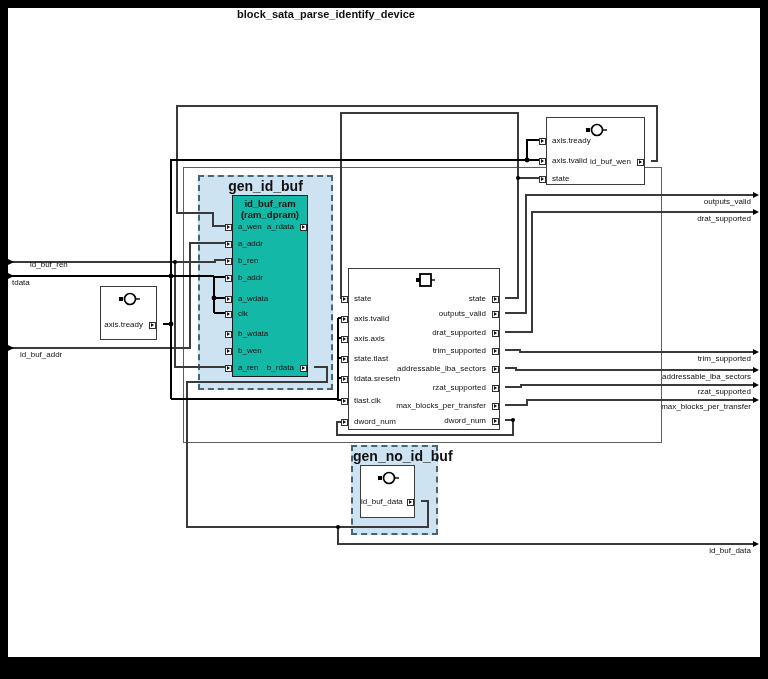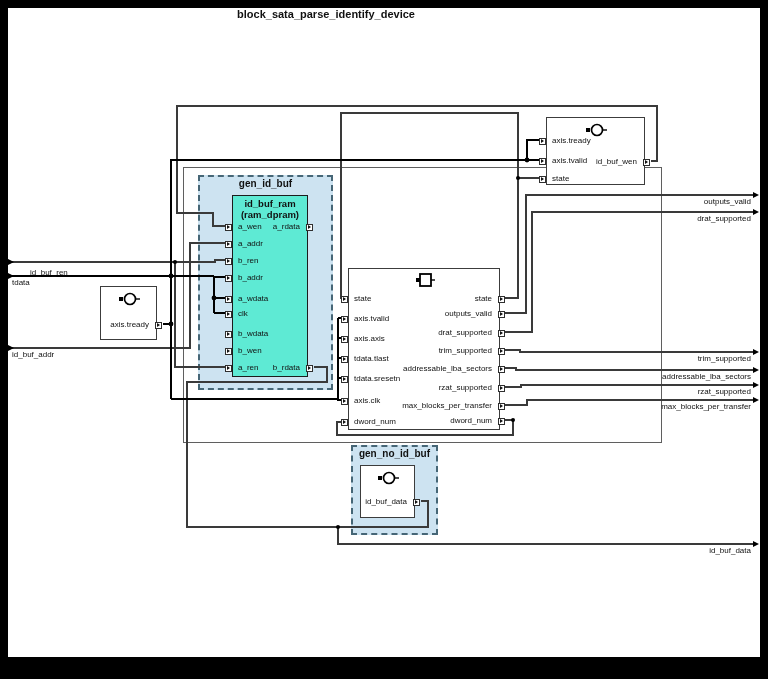--- a/index.html
+++ b/index.html
@@ -1,28 +1,28 @@
 <!DOCTYPE html>
 <html><head>
 <meta charset="utf-8">
 <style>
   html,body{margin:0;padding:0;background:#000;}
   body{width:768px;height:679px;position:relative;font-family:"Liberation Sans",sans-serif;color:#111;}
   .canvas{position:absolute;left:8px;top:8px;width:752px;height:649px;background:#fff;z-index:0;}
   .title{position:absolute;left:8px;top:8px;width:636px;text-align:center;font-size:11px;font-weight:bold;z-index:5;}
   .frame{position:absolute;border:1px solid #5f5f5f;box-sizing:border-box;z-index:1;}
   .container{position:absolute;background:#cde3f1;border:2px dashed #466676;box-sizing:border-box;z-index:1;}
-  .gctitle{position:absolute;top:1px;left:0;right:0;text-align:center;font-weight:bold;font-size:10px;}
+  .gctitle{position:absolute;top:1px;left:0;right:0;text-align:center;font-weight:bold;font-size:14px;}
   .block{position:absolute;background:#fff;border:1px solid #3c3c3c;box-sizing:border-box;z-index:3;}
-  .block.yellow{background:#5eead4;border:1.5px solid #1c1c1c;}
+  .block.yellow{background:#14b8a6;border:1.5px solid #1c1c1c;}
   .btitle{position:absolute;top:2px;left:0;right:0;text-align:center;font-weight:bold;font-size:9.5px;line-height:11px;}
   .btitle span{display:block;}
   svg.wires{position:absolute;left:0;top:0;z-index:2;}
   .icon{position:absolute;z-index:4;}
-  .port{position:absolute;left:0;right:2px;height:10px;line-height:10px;font-size:8px;white-space:nowrap;z-index:4;}
+  .port{position:absolute;left:0;right:8px;height:10px;line-height:10px;font-size:8px;white-space:nowrap;z-index:4;}
   .port .plabel{display:inline-block;}
   .port.in .plabel{margin-left:5px;}
   .port.out{text-align:right;}
   .port.out .plabel{margin-right:5px;}
   .stub{position:absolute;top:2px;width:5px;height:5px;background:#fff;border:1px solid #2f2f2f;}
   .port.in .stub{left:-8px;}
   .port.out .stub{right:-8px;}
   .stub::after{content:"";position:absolute;left:1px;top:0;width:0;height:0;
     border-left:3.5px solid #111;border-top:2.5px solid transparent;border-bottom:2.5px solid transparent;}
   .edge-label{position:absolute;font-size:8px;z-index:5;white-space:nowrap;}
@@ -126,23 +126,23 @@
   <div class="icon" style="left:65px;top:3px;">
     <svg width="22" height="17" viewBox="0 0 22 17">
       <rect x="6" y="2" width="11" height="12" fill="#fff" stroke="#000" stroke-width="1.8"></rect>
       <rect x="2" y="6" width="4" height="4" fill="#000"></rect>
       <line x1="17" y1="8" x2="21" y2="8" stroke="#000" stroke-width="1.4"></line>
     </svg>
   </div>
   <div class="port in" style="top:25px"><span class="stub"></span><span class="plabel">state</span></div>
   <div class="port in" style="top:45px"><span class="stub"></span><span class="plabel">axis.tvalid</span></div>
   <div class="port in" style="top:65px"><span class="stub"></span><span class="plabel">axis.axis</span></div>
-  <div class="port in" style="top:85px"><span class="stub"></span><span class="plabel">tdata.tlast</span></div>
+  <div class="port in" style="top:85px"><span class="stub"></span><span class="plabel">state.tlast</span></div>
   <div class="port in" style="top:105px"><span class="stub"></span><span class="plabel">tdata.sresetn</span></div>
-  <div class="port in" style="top:127px"><span class="stub"></span><span class="plabel">axis.clk</span></div>
+  <div class="port in" style="top:127px"><span class="stub"></span><span class="plabel">tlast.clk</span></div>
   <div class="port in" style="top:148px"><span class="stub"></span><span class="plabel">dword_num</span></div>
   <div class="port out" style="top:25px"><span class="stub"></span><span class="plabel">state</span></div>
   <div class="port out" style="top:40px"><span class="stub"></span><span class="plabel">outputs_valid</span></div>
   <div class="port out" style="top:59px"><span class="stub"></span><span class="plabel">drat_supported</span></div>
   <div class="port out" style="top:77px"><span class="stub"></span><span class="plabel">trim_supported</span></div>
   <div class="port out" style="top:95px"><span class="stub"></span><span class="plabel">addressable_lba_sectors</span></div>
   <div class="port out" style="top:114px"><span class="stub"></span><span class="plabel">rzat_supported</span></div>
   <div class="port out" style="top:132px"><span class="stub"></span><span class="plabel">max_blocks_per_transfer</span></div>
   <div class="port out" style="top:147px"><span class="stub"></span><span class="plabel">dword_num</span></div>
 </div>
@@ -176,22 +176,22 @@
   <div class="icon" style="left:16px;top:4px;">
     <svg width="23" height="16" viewBox="0 0 23 16">
       <rect x="1" y="6" width="4" height="4" fill="#000"></rect>
       <circle cx="12" cy="8" r="5.5" fill="none" stroke="#000" stroke-width="1.7"></circle>
       <line x1="17.5" y1="8" x2="22" y2="8" stroke="#000" stroke-width="1.4"></line>
     </svg>
   </div>
   <div class="port out" style="top:31px"><span class="stub"></span><span class="plabel">id_buf_data</span></div>
 </div>
 
-<div class="edge-label" style="left:12px;top:268px;padding-left:18px;">id_buf_ren</div>
+<div class="edge-label" style="left:12px;top:260px;padding-left:18px;">id_buf_ren</div>
 <div class="edge-label" style="left:12px;top:278px;">tdata</div>
-<div class="edge-label" style="left:12px;top:350px;">id_buf_addr</div>
+<div class="edge-label" style="left:20px;top:350px;">id_buf_addr</div>
 <div class="edge-label right" style="top:197px;">outputs_valid</div>
 <div class="edge-label right" style="top:214px;">drat_supported</div>
 <div class="edge-label right" style="top:354px;">trim_supported</div>
 <div class="edge-label right" style="top:372px;">addressable_lba_sectors</div>
 <div class="edge-label right" style="top:387px;">rzat_supported</div>
 <div class="edge-label right" style="top:402px;">max_blocks_per_transfer</div>
 <div class="edge-label right" style="top:546px;">id_buf_data</div>
 
 </body></html>

